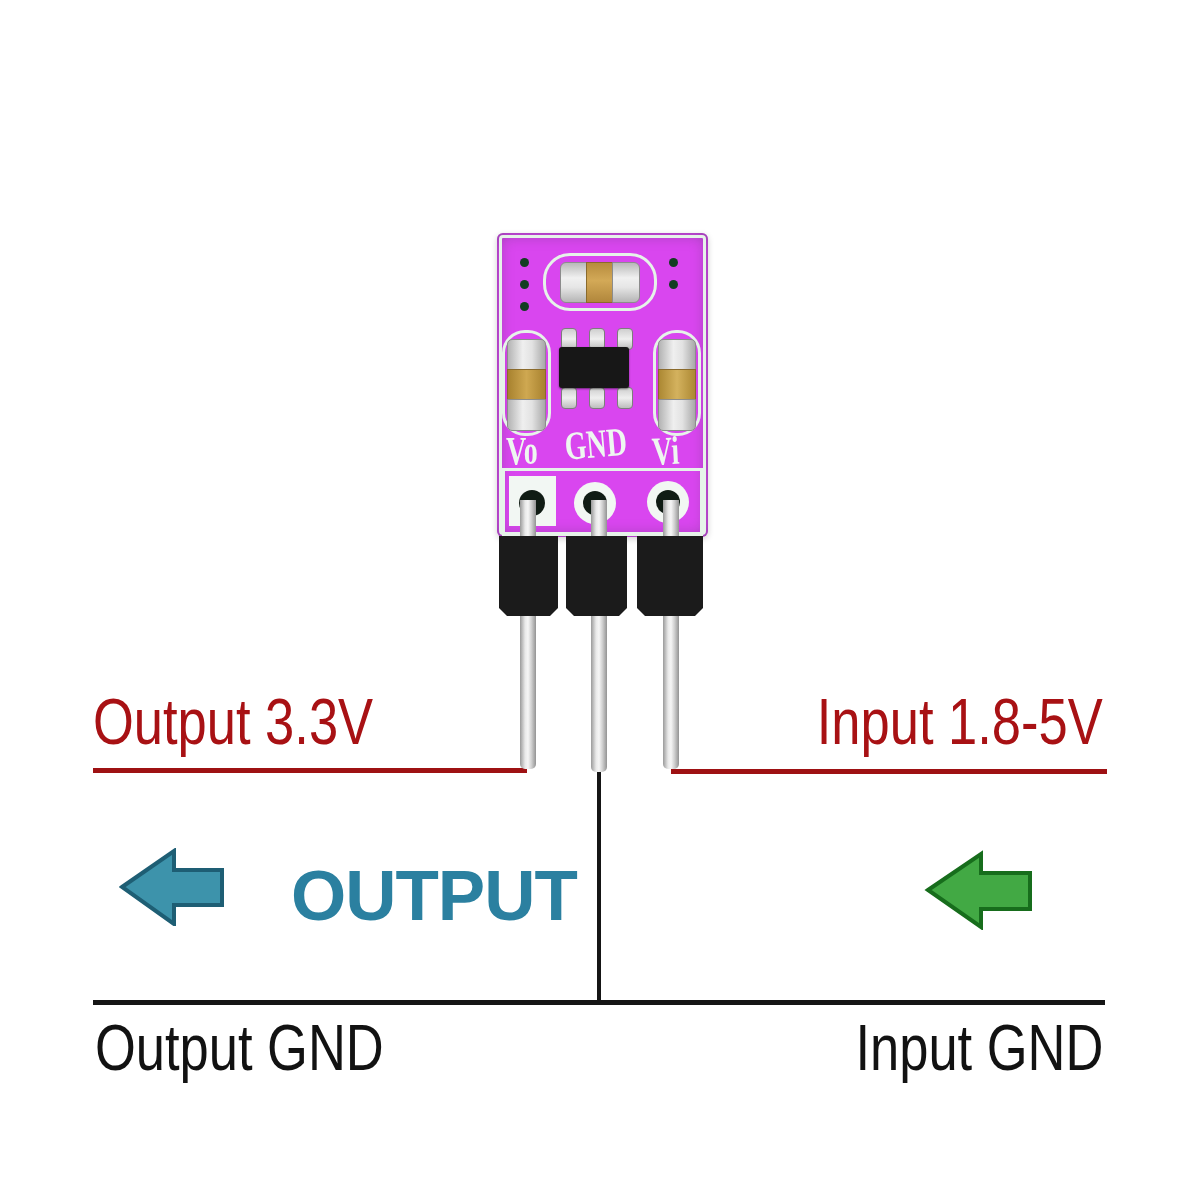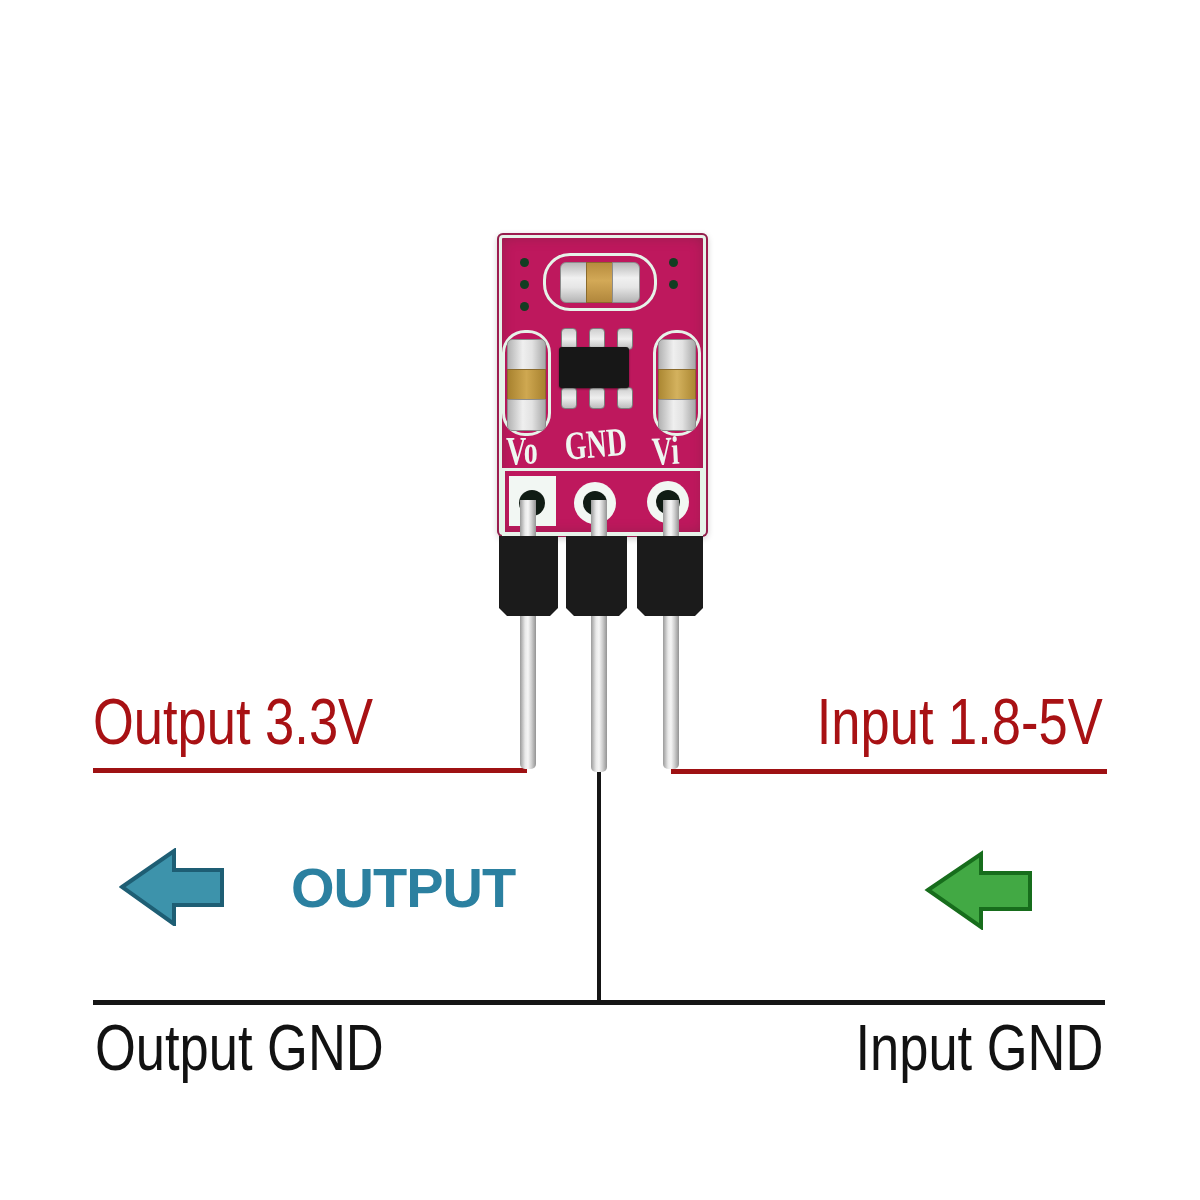--- a/index.html
+++ b/index.html
@@ -7,33 +7,33 @@
           font-family:"Liberation Sans",sans-serif;}
   .abs{position:absolute;}
 
   
   .big-label{font-size:64px;line-height:1;white-space:nowrap;transform:scaleX(.82);}
   #label-output-v{left:93px;top:690px;color:#a81114;transform-origin:0 0;}
   #label-input-v{right:97px;top:690px;color:#a81114;transform-origin:100% 0;text-align:right;}
   #label-output-gnd{left:95px;top:1016px;color:#121212;transform-origin:0 0;}
   #label-input-gnd{right:97px;top:1016px;color:#121212;transform-origin:100% 0;text-align:right;}
 
-  .word-label{font-size:56px;font-weight:bold;line-height:1;white-space:nowrap;}
+  .word-label{font-size:71px;font-weight:bold;line-height:1;white-space:nowrap;}
   #word-output{left:291px;top:860px;color:#2b80a0;letter-spacing:-1px;}
   #word-input{left:688px;top:860px;color:#1f9e3c;letter-spacing:-2px;}
 
   
   .hline,.vline{background:#151515;}
   #red-line-left{left:93px;top:768px;width:434px;height:5px;background:#9e1113;}
   #red-line-right{left:671px;top:769px;width:436px;height:5px;background:#9e1113;}
   #gnd-line-vert{left:597px;top:770px;width:4px;height:232px;}
   #gnd-line-horiz{left:93px;top:1000px;width:1012px;height:5px;}
 
   
-  #pcb{left:497px;top:233px;width:211px;height:304px;background:#be185d;border-radius:6px;
+  #pcb{left:497px;top:233px;width:211px;height:304px;background:#d946ef;border-radius:6px;
        box-shadow:inset 0 0 16px rgba(0,55,20,.38), 0 2px 6px rgba(0,0,0,.18);}
   .silk{border:3px solid #e6f3e9;background:transparent;}
   #board-frame{left:2px;top:2px;width:201px;height:294px;border-radius:4px;}
   #topcap-outline{left:46px;top:20px;width:108px;height:52px;border-radius:27px;}
   .silver{background:linear-gradient(180deg,#b9b9b9,#f0f0f0 38%,#e6e6e6 62%,#b5b5b5);border:1px solid #8c8c8c;}
   .silver-v{background:linear-gradient(90deg,#b3b3b3,#efefef 40%,#e2e2e2 65%,#a8a8a8);border:1px solid #8c8c8c;}
   #topcap-end-l{left:63px;top:29px;width:26px;height:39px;border-radius:6px 0 0 6px;}
   #topcap-mid{left:89px;top:29px;width:26px;height:39px;background:linear-gradient(180deg,#b78c3e,#d3a957 45%,#b1873c);border:1px solid #8a6a2c;}
   #topcap-end-r{left:115px;top:29px;width:26px;height:39px;border-radius:0 6px 6px 0;}
   .dot{width:9px;height:9px;border-radius:50%;background:#133d22;}

